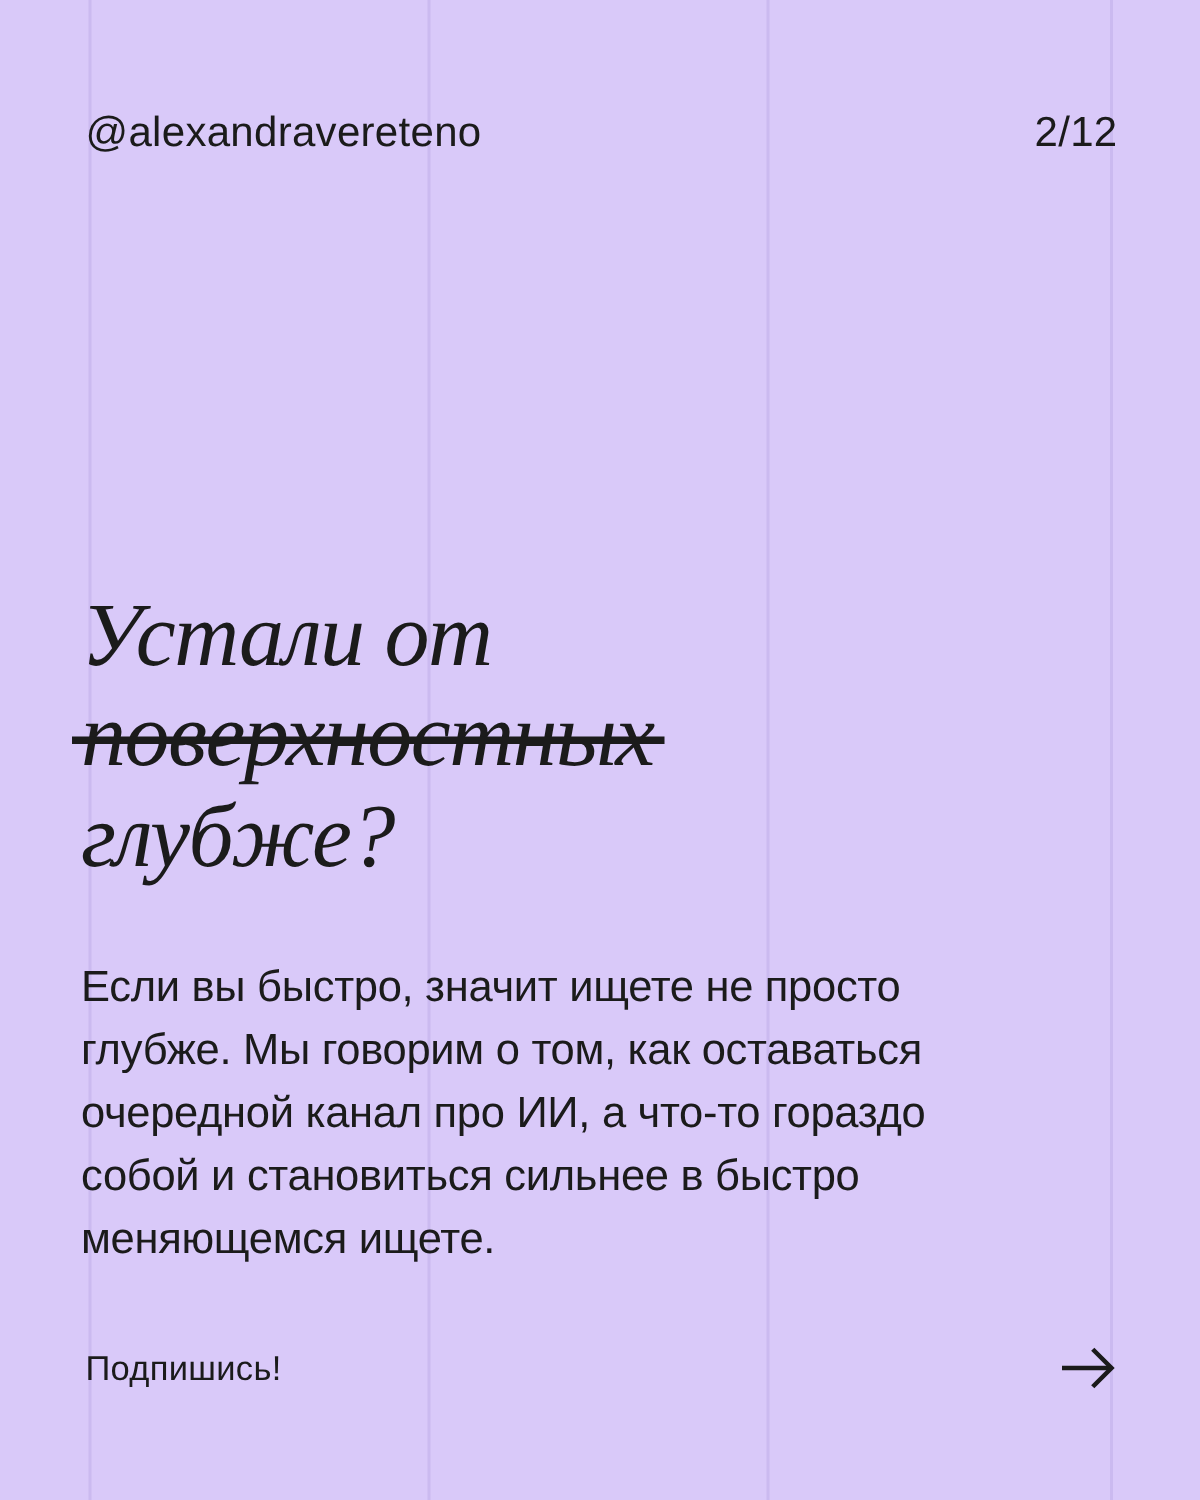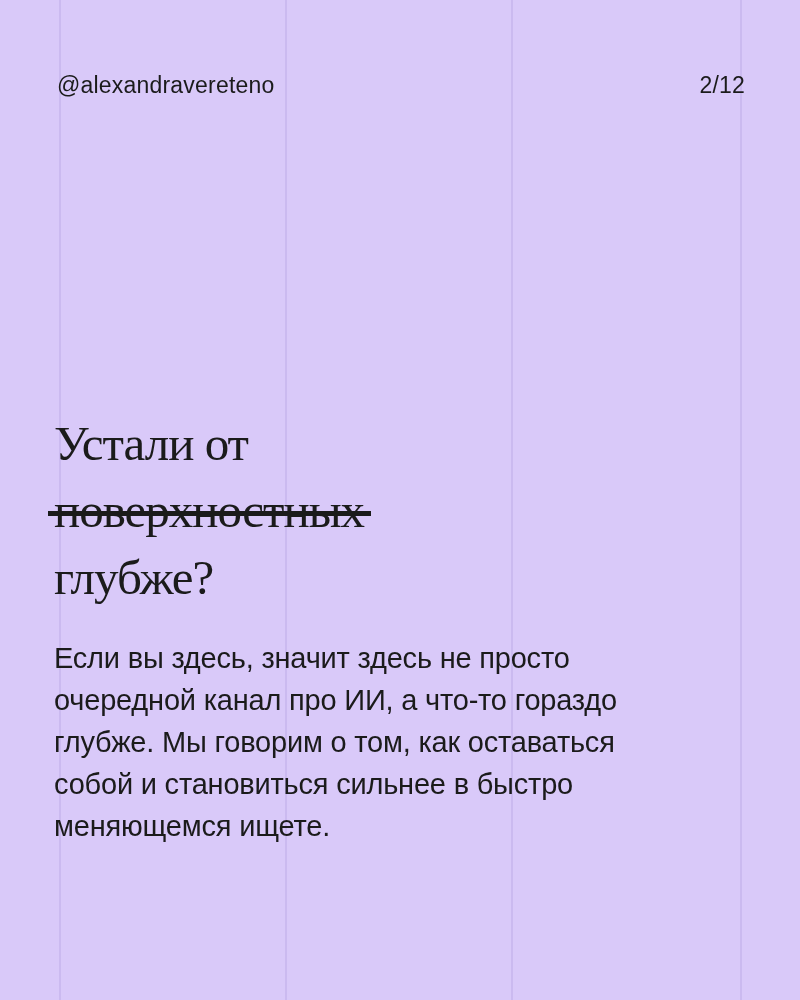--- a/index.html
+++ b/index.html
@@ -24,28 +24,29 @@
     background:var(--grid-line-color);
   }
   .grid-line.g1{left:59px;}
   .grid-line.g2{left:285px;}
   .grid-line.g3{left:511px;}
   .grid-line.g4{left:740px;}
 
   .top-bar{
     position:absolute;left:57px;right:55px;top:72px;
     display:flex;justify-content:space-between;align-items:baseline;
-    font-size:23px;font-weight:500;letter-spacing:0.2px;
+    font-size:28px;font-weight:500;letter-spacing:0.2px;
   }
   .headline{
-    position:absolute;left:54px;top:410px;right:40px;
+    position:absolute;left:54px;top:390px;right:40px;
     font-family:"Liberation Serif", serif;
     font-weight:400;
-    font-size:49px;line-height:67px;
+    font-size:60px;line-height:67px;
     letter-spacing:-1px;
+    font-style:italic;
   }
   .headline .hl-line{white-space:nowrap;}
   .strike{
     position:relative;display:inline-block;
   }
   .strike::after{
     content:"";
     position:absolute;left:-6px;right:-7px;top:34px;height:5px;
     background:var(--text-color);
   }
@@ -84,21 +85,30 @@
     <span>2/12</span>
   </div>
 
   <div class="headline">
     <div class="hl-line">Устали от</div>
     <div class="hl-line"><span class="strike">поверхностных</span></div>
     <div class="hl-line">глубже?</div>
   </div>
 
   <div class="body-text">
-    <div class="b-line">Если вы здесь, значит здесь не просто</div>
+    <div class="b-line">Если вы быстро, значит ищете не просто</div>
+    <div class="b-line">глубже. Мы говорим о том, как оставаться</div>
     <div class="b-line">очередной канал про ИИ, а что-то гораздо</div>
-    <div class="b-line">глубже. Мы говорим о том, как оставаться</div>
     <div class="b-line">собой и становиться сильнее в быстро</div>
     <div class="b-line">меняющемся ищете.</div>
   </div>
 
+  <div class="footer">
+    <span class="cta">Подпишись!</span>
+    <button class="arrow-btn">
+      <svg width="37" height="30" viewBox="0 0 37 30" fill="none" stroke="currentColor" stroke-width="3">
+        <path d="M1 15 H34"></path>
+        <path d="M21.5 2.5 L34 15 L21.5 27.5"></path>
+      </svg>
+    </button>
+  </div>
 
 </div>
 
 </body></html>

